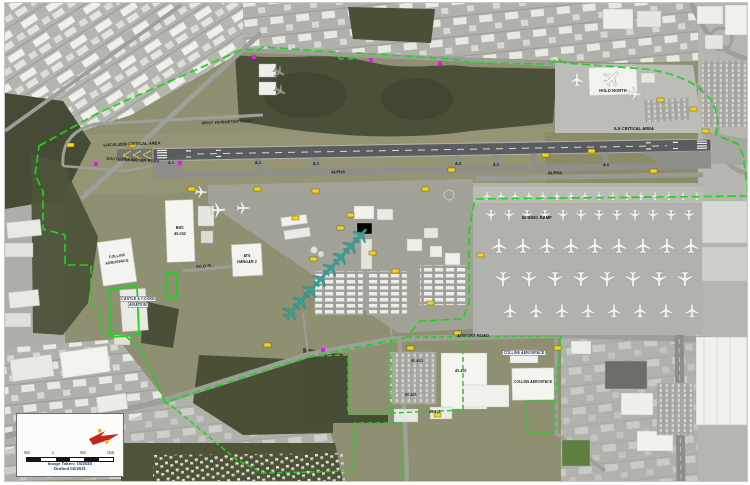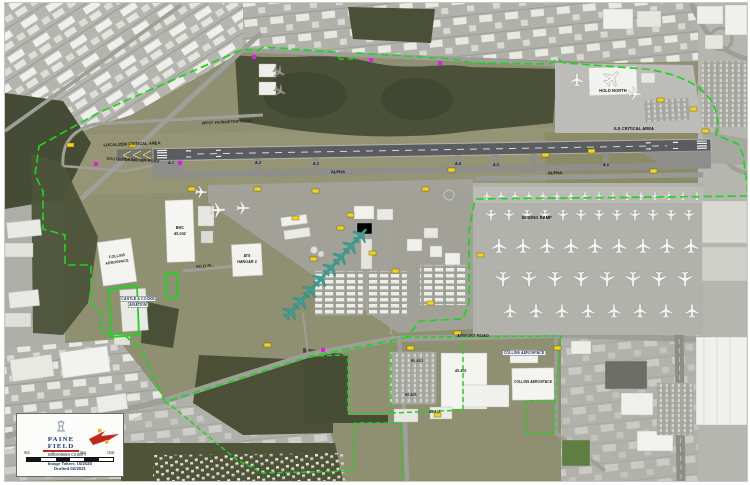--- a/index.html
+++ b/index.html
@@ -393,29 +393,20 @@
   <span class="lbl chip" style="left:133px;top:296px;--s:.45">CASTLE &amp; COOKE</span>
   <span class="lbl chip" style="left:133px;top:302px;--s:.45">AVIATION</span>
   <span class="lbl chip" style="left:519px;top:350px;--s:.45">COLLINS AEROSPACE</span>
   <span class="lbl" style="left:528px;top:379px;--s:.42">COLLINS AEROSPACE</span>
   <span class="lbl" style="left:456px;top:368px;--s:.45">45-401</span>
   <span class="lbl" style="left:412px;top:358px;--s:.45">80-403</span>
   <span class="lbl" style="left:406px;top:392px;--s:.45">80-401</span>
   <span class="lbl" style="left:430px;top:409px;--s:.45">45-601</span>
 
   <div id="legend">
-    <div class="lg-logo">
-      <svg width="14" height="13" viewBox="0 0 14 13">
-        <path d="M7,1 L7,3 M4,3 h6 l-1.5,4 h-3 Z M5.5,7 L5,12 M8.5,7 L9,12 M3,12 h8" stroke="#6b7f9a" stroke-width=".8" fill="none"></path>
-      </svg>
-      <div class="lg-title">PAINE</div>
-      <div class="lg-title">FIELD</div>
-      <div class="lg-rule"></div>
-      <div class="lg-sub">SNOHOMISH COUNTY</div>
-    </div>
     <svg class="lg-arrow" width="32" height="20" viewBox="0 0 32 20">
       <polygon points="0,12 16,4 12,9 30,7 18,14 22,12 4,18" fill="var(--legend-red,#c3251f)"></polygon>
       <rect x="9" y="2" width="3.5" height="3.5" fill="#f0b320"></rect>
       <rect x="16" y="13" width="3.5" height="3.5" fill="#f0b320"></rect>
     </svg>
     <div class="lg-scale">
       <div class="lg-ticks">
         <span style="left:-4px">800</span>
         <span style="left:25px">0</span>
         <span style="left:52px">800</span>

